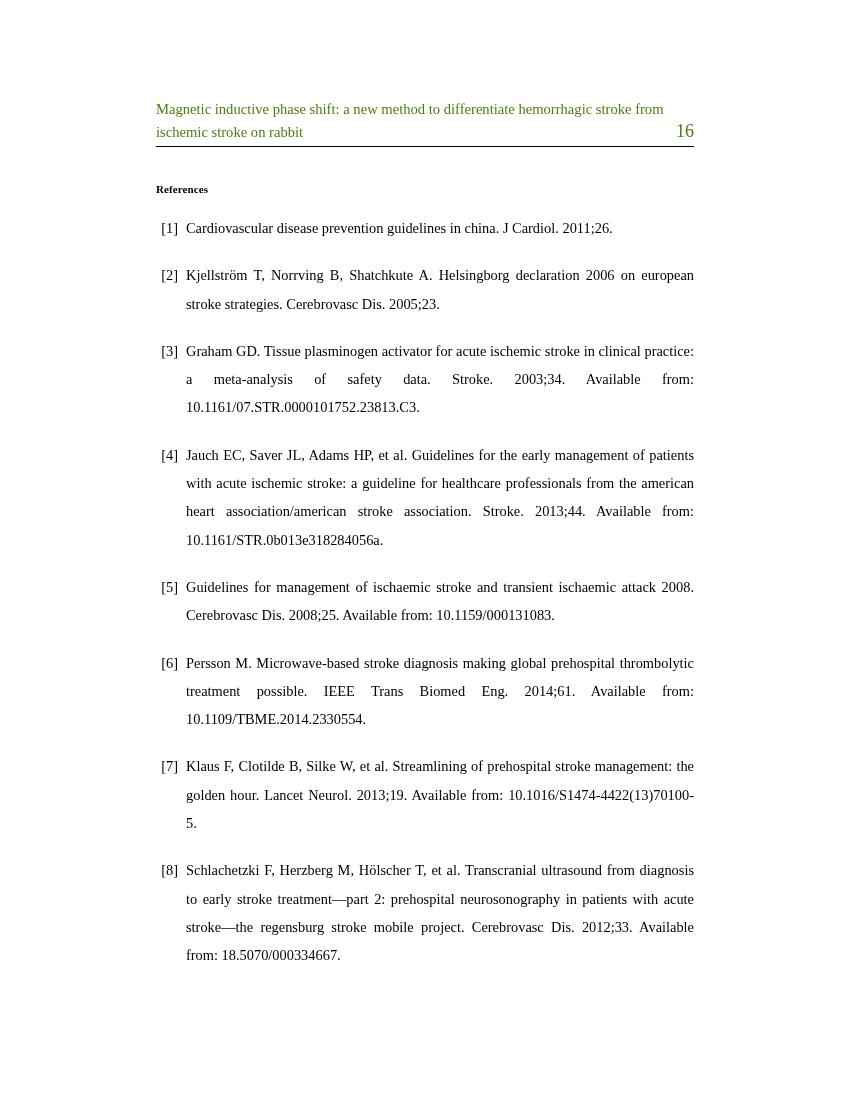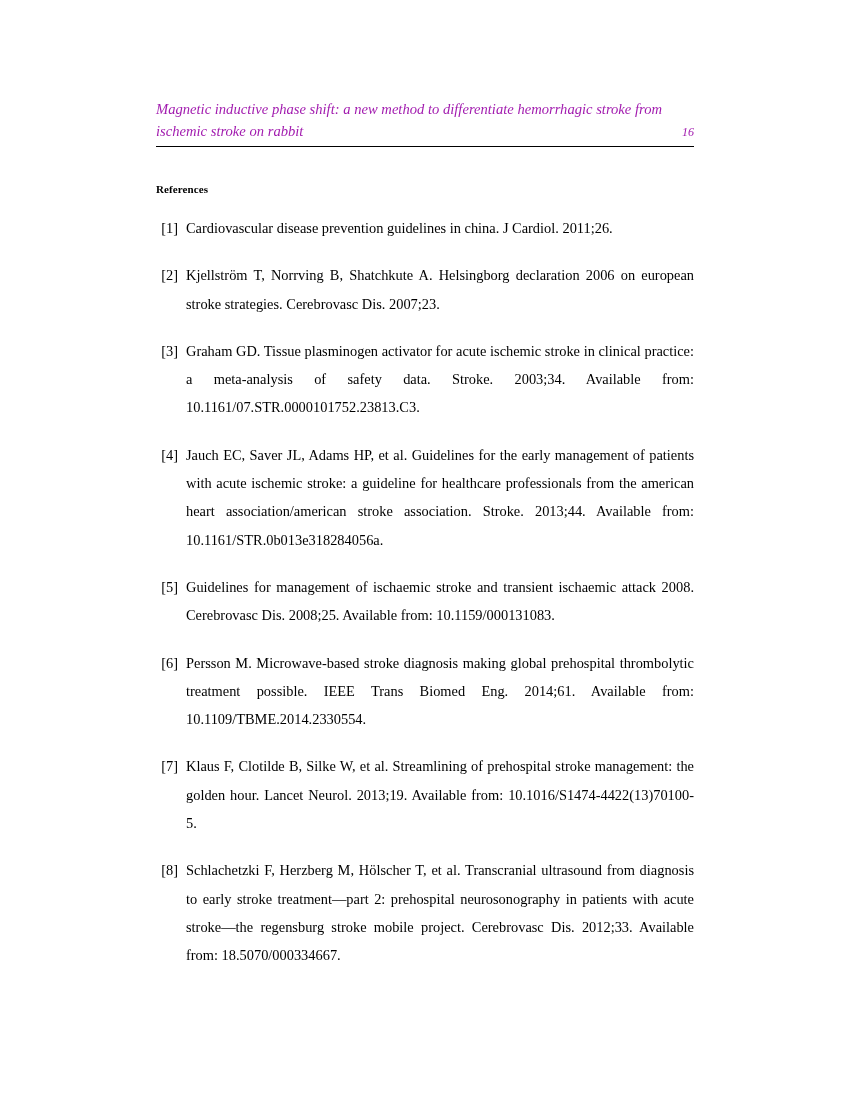--- a/index.html
+++ b/index.html
@@ -25,35 +25,34 @@
     left: 156px;
     top: 98px;
     width: 538px;
   }
 
   
   .runhead {
     position: relative;
     font-size: 14.6px;
     line-height: 22px;
-    color: #a21caf;
-    font-style: italic;
+    color: #4d7c0f;
   }
   .runhead-line {
     display: block;
     white-space: nowrap;
   }
   .runhead-row {
     display: flex;
     align-items: baseline;
     justify-content: space-between;
     gap: 48px;
   }
   .runhead-pageno {
-    font-size: 12px;
+    font-size: 18px;
     padding-left: 12px;
   }
   .header-rule {
     margin-top: 3px;
     border-bottom: 1.6px solid #000;
     width: 538px;
   }
 
   
   .section-title {
@@ -108,21 +107,21 @@
 
     <div class="ref-list">
 
       <div class="ref-item">
         <span class="ref-marker">[1]</span>
         <span class="ref-text">Cardiovascular disease prevention guidelines in china. J Cardiol. 2011;26.</span>
       </div>
 
       <div class="ref-item">
         <span class="ref-marker">[2]</span>
-        <span class="ref-text">Kjellström T, Norrving B, Shatchkute A. Helsingborg declaration 2006 on european stroke strategies. Cerebrovasc Dis. 2007;23.</span>
+        <span class="ref-text">Kjellström T, Norrving B, Shatchkute A. Helsingborg declaration 2006 on european stroke strategies. Cerebrovasc Dis. 2005;23.</span>
       </div>
 
       <div class="ref-item">
         <span class="ref-marker">[3]</span>
         <span class="ref-text">Graham GD. Tissue plasminogen activator for acute ischemic stroke in clinical practice: a meta-analysis of safety data. Stroke. 2003;34. Available from: 10.1161/07.STR.0000101752.23813.C3.</span>
       </div>
 
       <div class="ref-item">
         <span class="ref-marker">[4]</span>
         <span class="ref-text">Jauch EC, Saver JL, Adams HP, et al. Guidelines for the early management of patients with acute ischemic stroke: a guideline for healthcare professionals from the american heart association/american stroke association. Stroke. 2013;44. Available from: 10.1161/STR.0b013e318284056a.</span>

